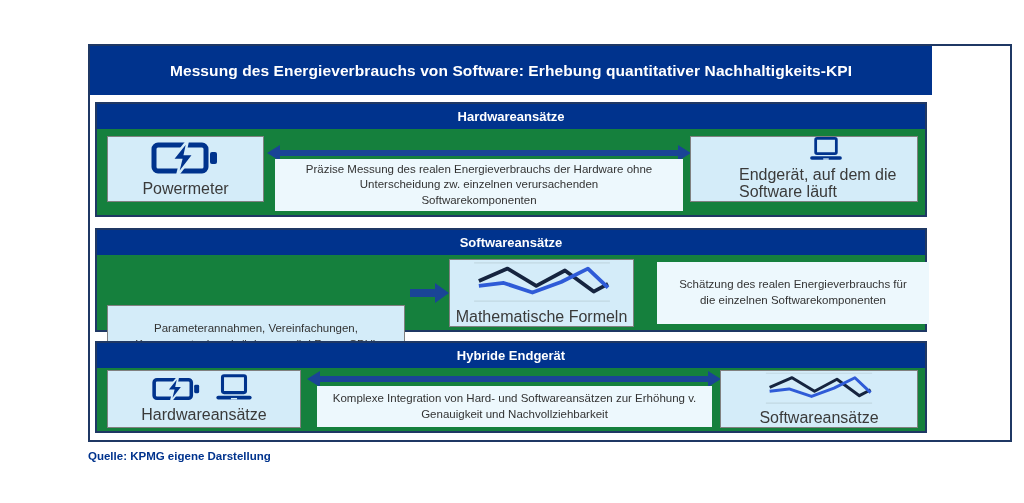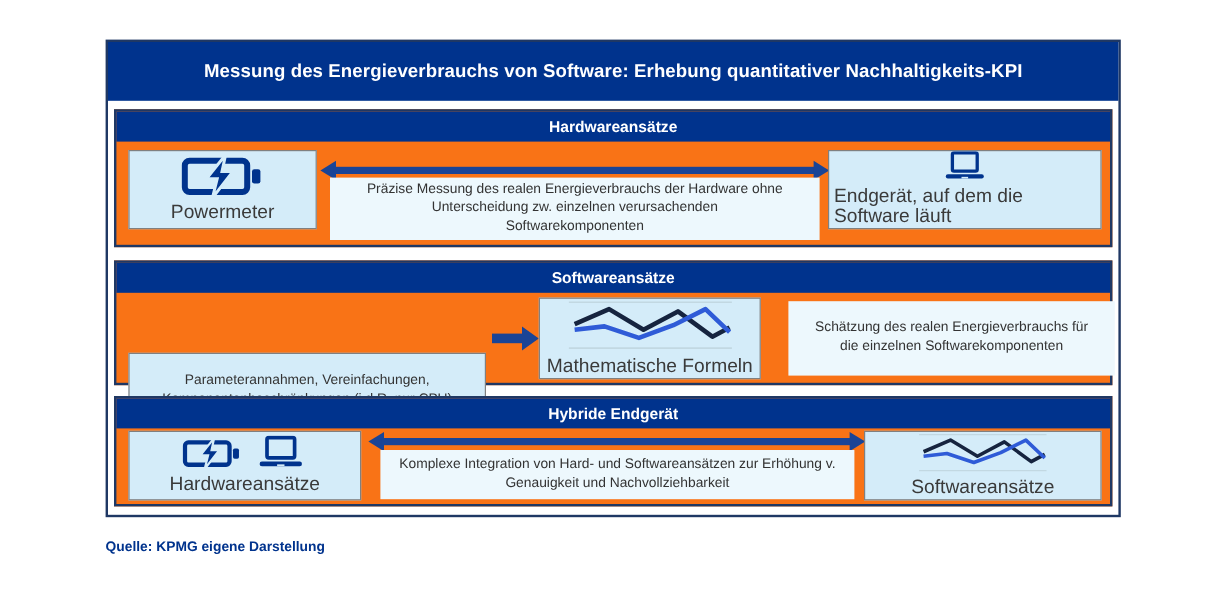--- a/index.html
+++ b/index.html
@@ -1,28 +1,28 @@
 <!DOCTYPE html>
 <html><head>
 <meta charset="utf-8">
 <style>
   * { margin:0; padding:0; box-sizing:border-box; }
   html,body { background:#ffffff; }
   body { font-family:"Liberation Sans","DejaVu Sans",sans-serif; }
 
   .canvas { position:relative; width:1024px; height:503px; background:#ffffff; overflow:hidden; }
 
-  .frame { position:absolute; left:88px; top:33px; width:846px; height:398px;
+  .frame { position:absolute; left:88px; top:44px; width:924px; height:398px;
            background:#ffffff; border:2px solid #1F3864; }
 
   .title-bar { position:absolute; left:0; top:0; width:842px; height:49px;
                background:#00338D; display:flex; align-items:center; justify-content:center; }
   .title-bar span { color:#ffffff; font-weight:bold; font-size:15.5px; letter-spacing:.1px; }
 
-  .section { position:absolute; left:5px; width:832px; background:#f97316;
+  .section { position:absolute; left:5px; width:832px; background:#15803d;
              border:2px solid #1F3864; }
   .s1 { top:56px;  height:115px; }
   .s2 { top:182px; height:104px; }
   .s3 { top:295px; height:92px;  }
 
   .section-header { height:25px; background:#00338D; display:flex; align-items:center; justify-content:center; }
   .section-header span { color:#ffffff; font-weight:bold; font-size:13px; }
 
   .section-body { position:relative; width:100%; height:calc(100% - 25px); }
 
@@ -32,21 +32,21 @@
 
   .textbox { position:absolute; background:#D4ECF9; border:1px solid #808080;
              display:flex; align-items:center; justify-content:center;margin-top:44px; }
   .textbox span, .descbox span { font-size:11.5px; color:#333333; text-align:center; line-height:1.35; }
 
   .descbox { position:absolute; background:#EDF8FD;
              display:flex; align-items:center; justify-content:center; }
 
   
   .powermeter { left:10px; top:7px; width:157px; height:66px; }
-  .endgeraet  { left:593px; top:7px; width:228px; height:66px; }
+  .endgeraet  { left:593px; top:7px; width:228px; height:66px;padding-left:44px; }
   .d1 { left:178px; top:30px; width:408px; height:52px; padding:0 27px; }
 
   
   .param   { left:10px;  top:6px; width:298px; height:64px; padding:0 10px; }
   .formeln { left:352px; top:4px; width:185px; height:68px; }
   .d2      { left:560px; top:7px; width:272px; height:62px; padding:0 16px; }
 
   
   .hwbox { left:10px;  top:2px; width:194px; height:58px; }
   .swbox { left:623px; top:2px; width:198px; height:58px; }

